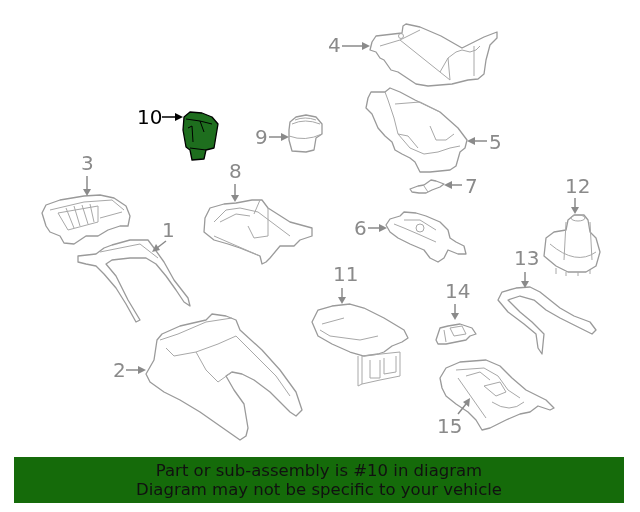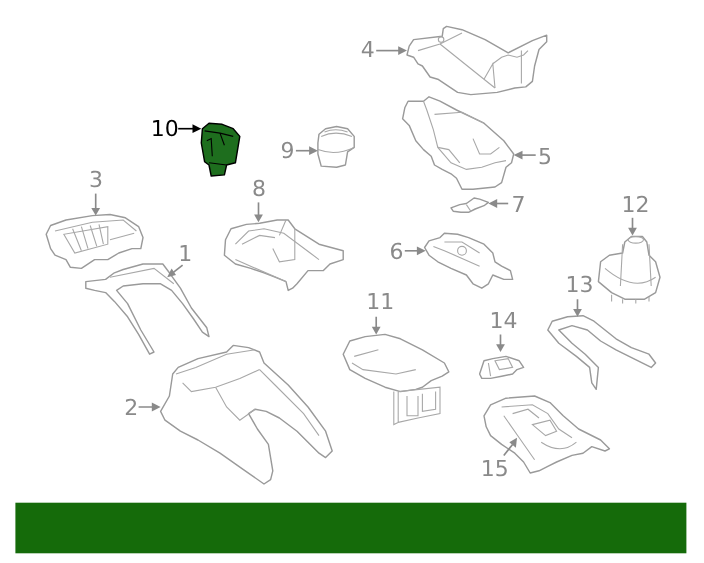--- a/index.html
+++ b/index.html
@@ -201,13 +201,15 @@
     <path class="detail" d="M458,378 L472,398 L486,418"></path>
   </g>
   <g>
     <line class="arrow" x1="458" y1="414" x2="466" y2="404"></line>
     <polygon class="arrowhead" points="470,398 463,402 469,407"></polygon>
     <text class="callout" x="437" y="433">15</text>
   </g>
 </svg>
 
 <div id="banner">
+  <div>Part or sub-assembly is #10 in diagram</div>
+  <div>Diagram may not be specific to your vehicle</div>
 </div>
 
 </body></html>

